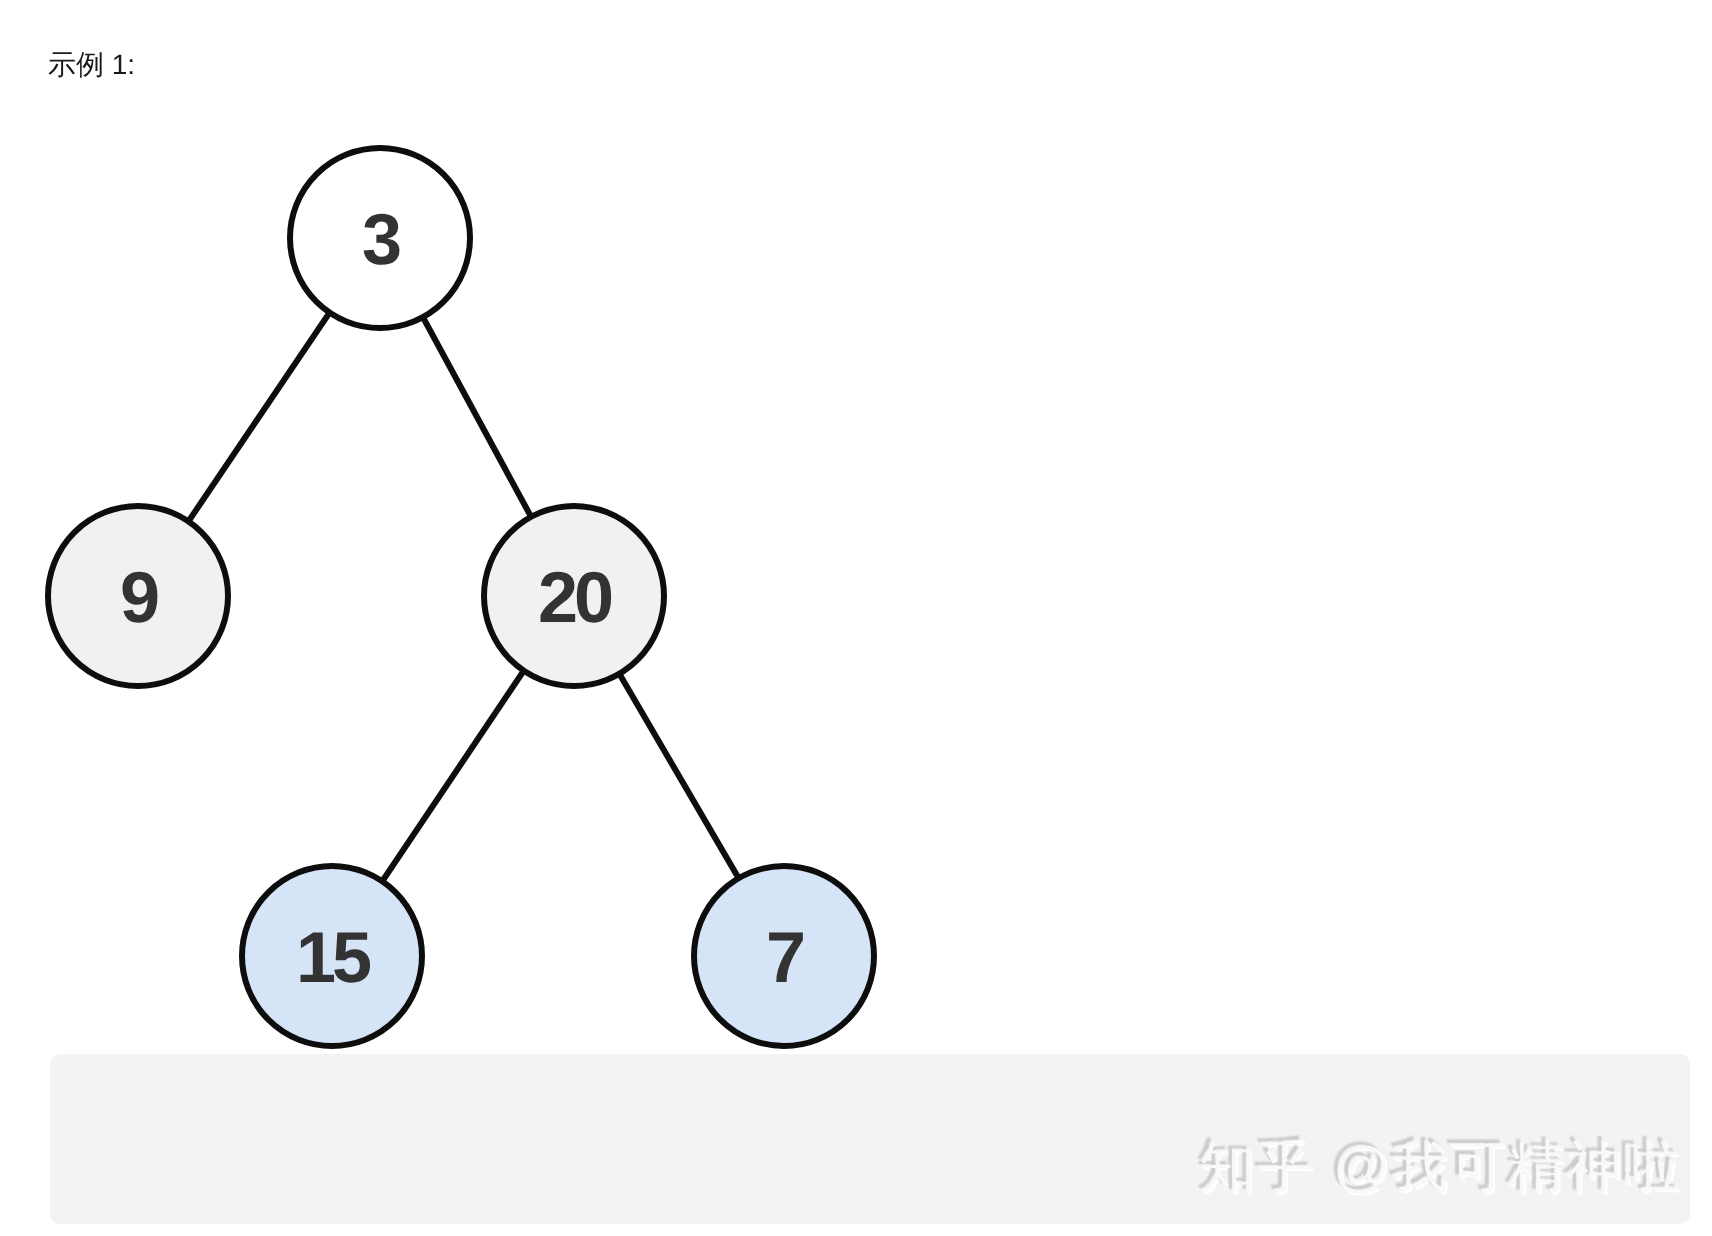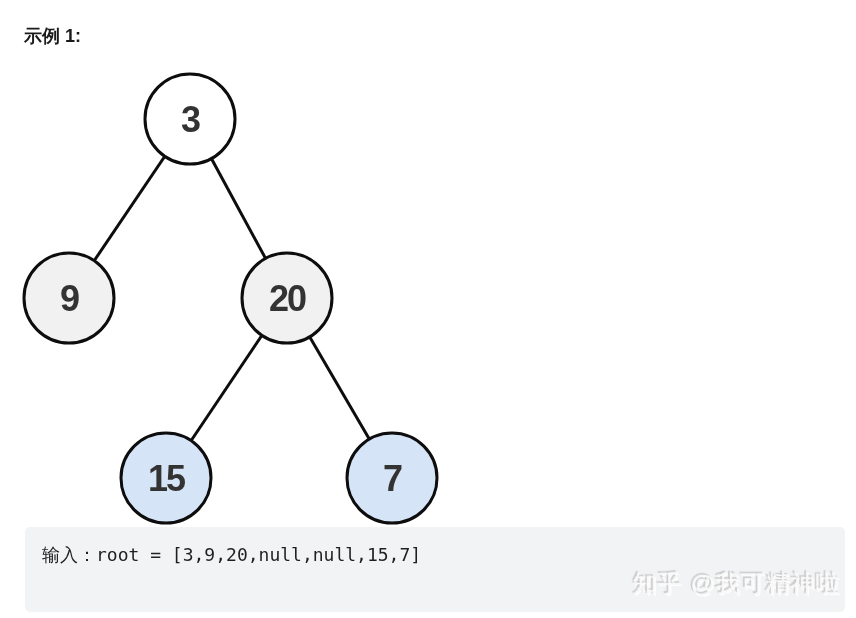--- a/index.html
+++ b/index.html
@@ -7,22 +7,22 @@
   body {
     position: relative;
     background: #ffffff;
     font-family: "Liberation Sans", sans-serif;
     overflow: hidden;
   }
   .example-title {
     position: absolute;
     left: 24px;
     top: 24px;
-    font-size: 18px;
-    font-weight: bold;
+    font-size: 14px;
+    font-weight: normal;
     color: #1a1a1a;
   }
   .example-box {
     position: absolute;
     left: 25px;
     top: 527px;
     width: 820px;
     height: 85px;
     background: #f2f3f5;
     border-radius: 5px;
@@ -50,34 +50,33 @@
     font-family: "Liberation Sans", sans-serif;
     font-weight: bold;
     font-size: 36px;
     letter-spacing: -2px;
     text-anchor: middle;
   }
   .watermark {
     position: absolute;
     right: 15px;
     top: 569px;
-    font-size: 24px;
+    font-size: 28px;
     line-height: 30px;
     color: #f9f9f9;
     text-shadow: -2px -2px 1px #cbcbcb, 1px 1px 0 #ffffff;
     letter-spacing: 1px;
   }
 </style>
 </head>
 <body>
 
 <div class="example-title">示例 1:</div>
 
 <div class="example-box">
-  <div class="io-line"><span class="io-label">输入：</span><span>root = [3,9,20,null,null,15,7]</span></div>
 </div>
 
 <svg class="tree-svg" width="856" height="618" viewBox="0 0 856 618">
 
   <g stroke-width="3" stroke="#0d0d0d">
     <line x1="190" y1="119" x2="69" y2="298"></line>
     <line x1="190" y1="119" x2="287" y2="298"></line>
     <line x1="287" y1="298" x2="166" y2="478"></line>
     <line x1="287" y1="298" x2="392" y2="478"></line>
   </g>

